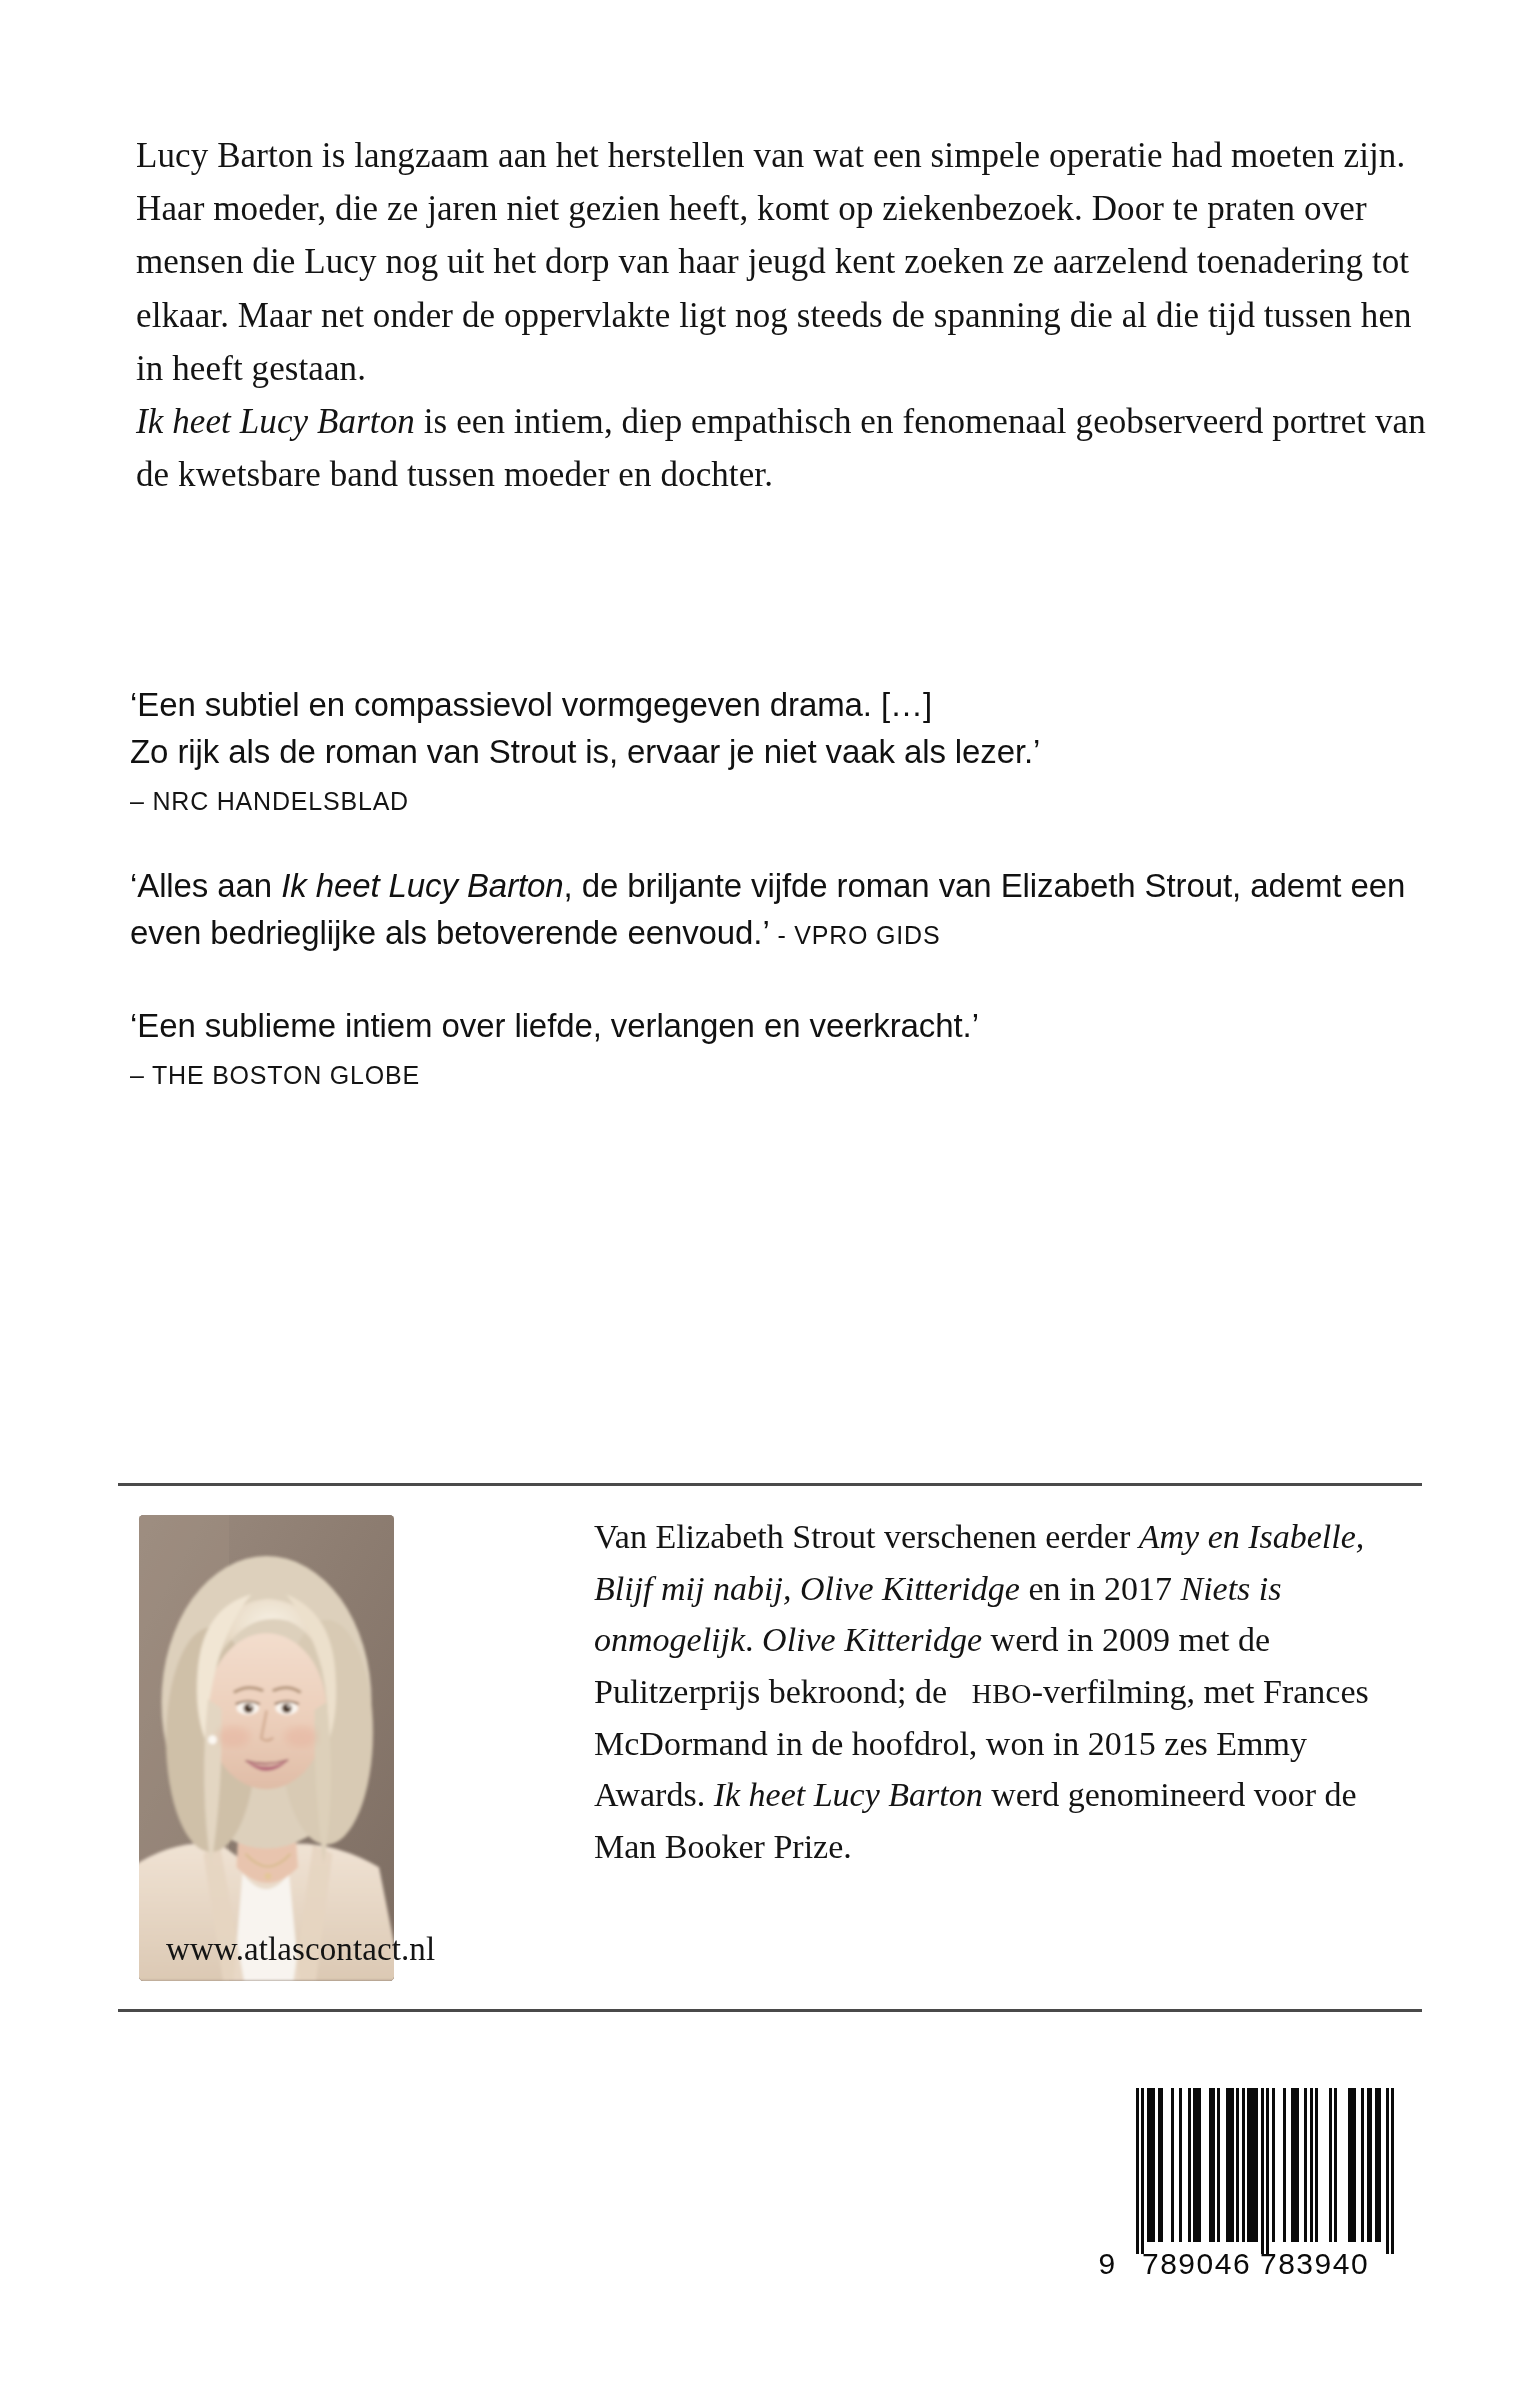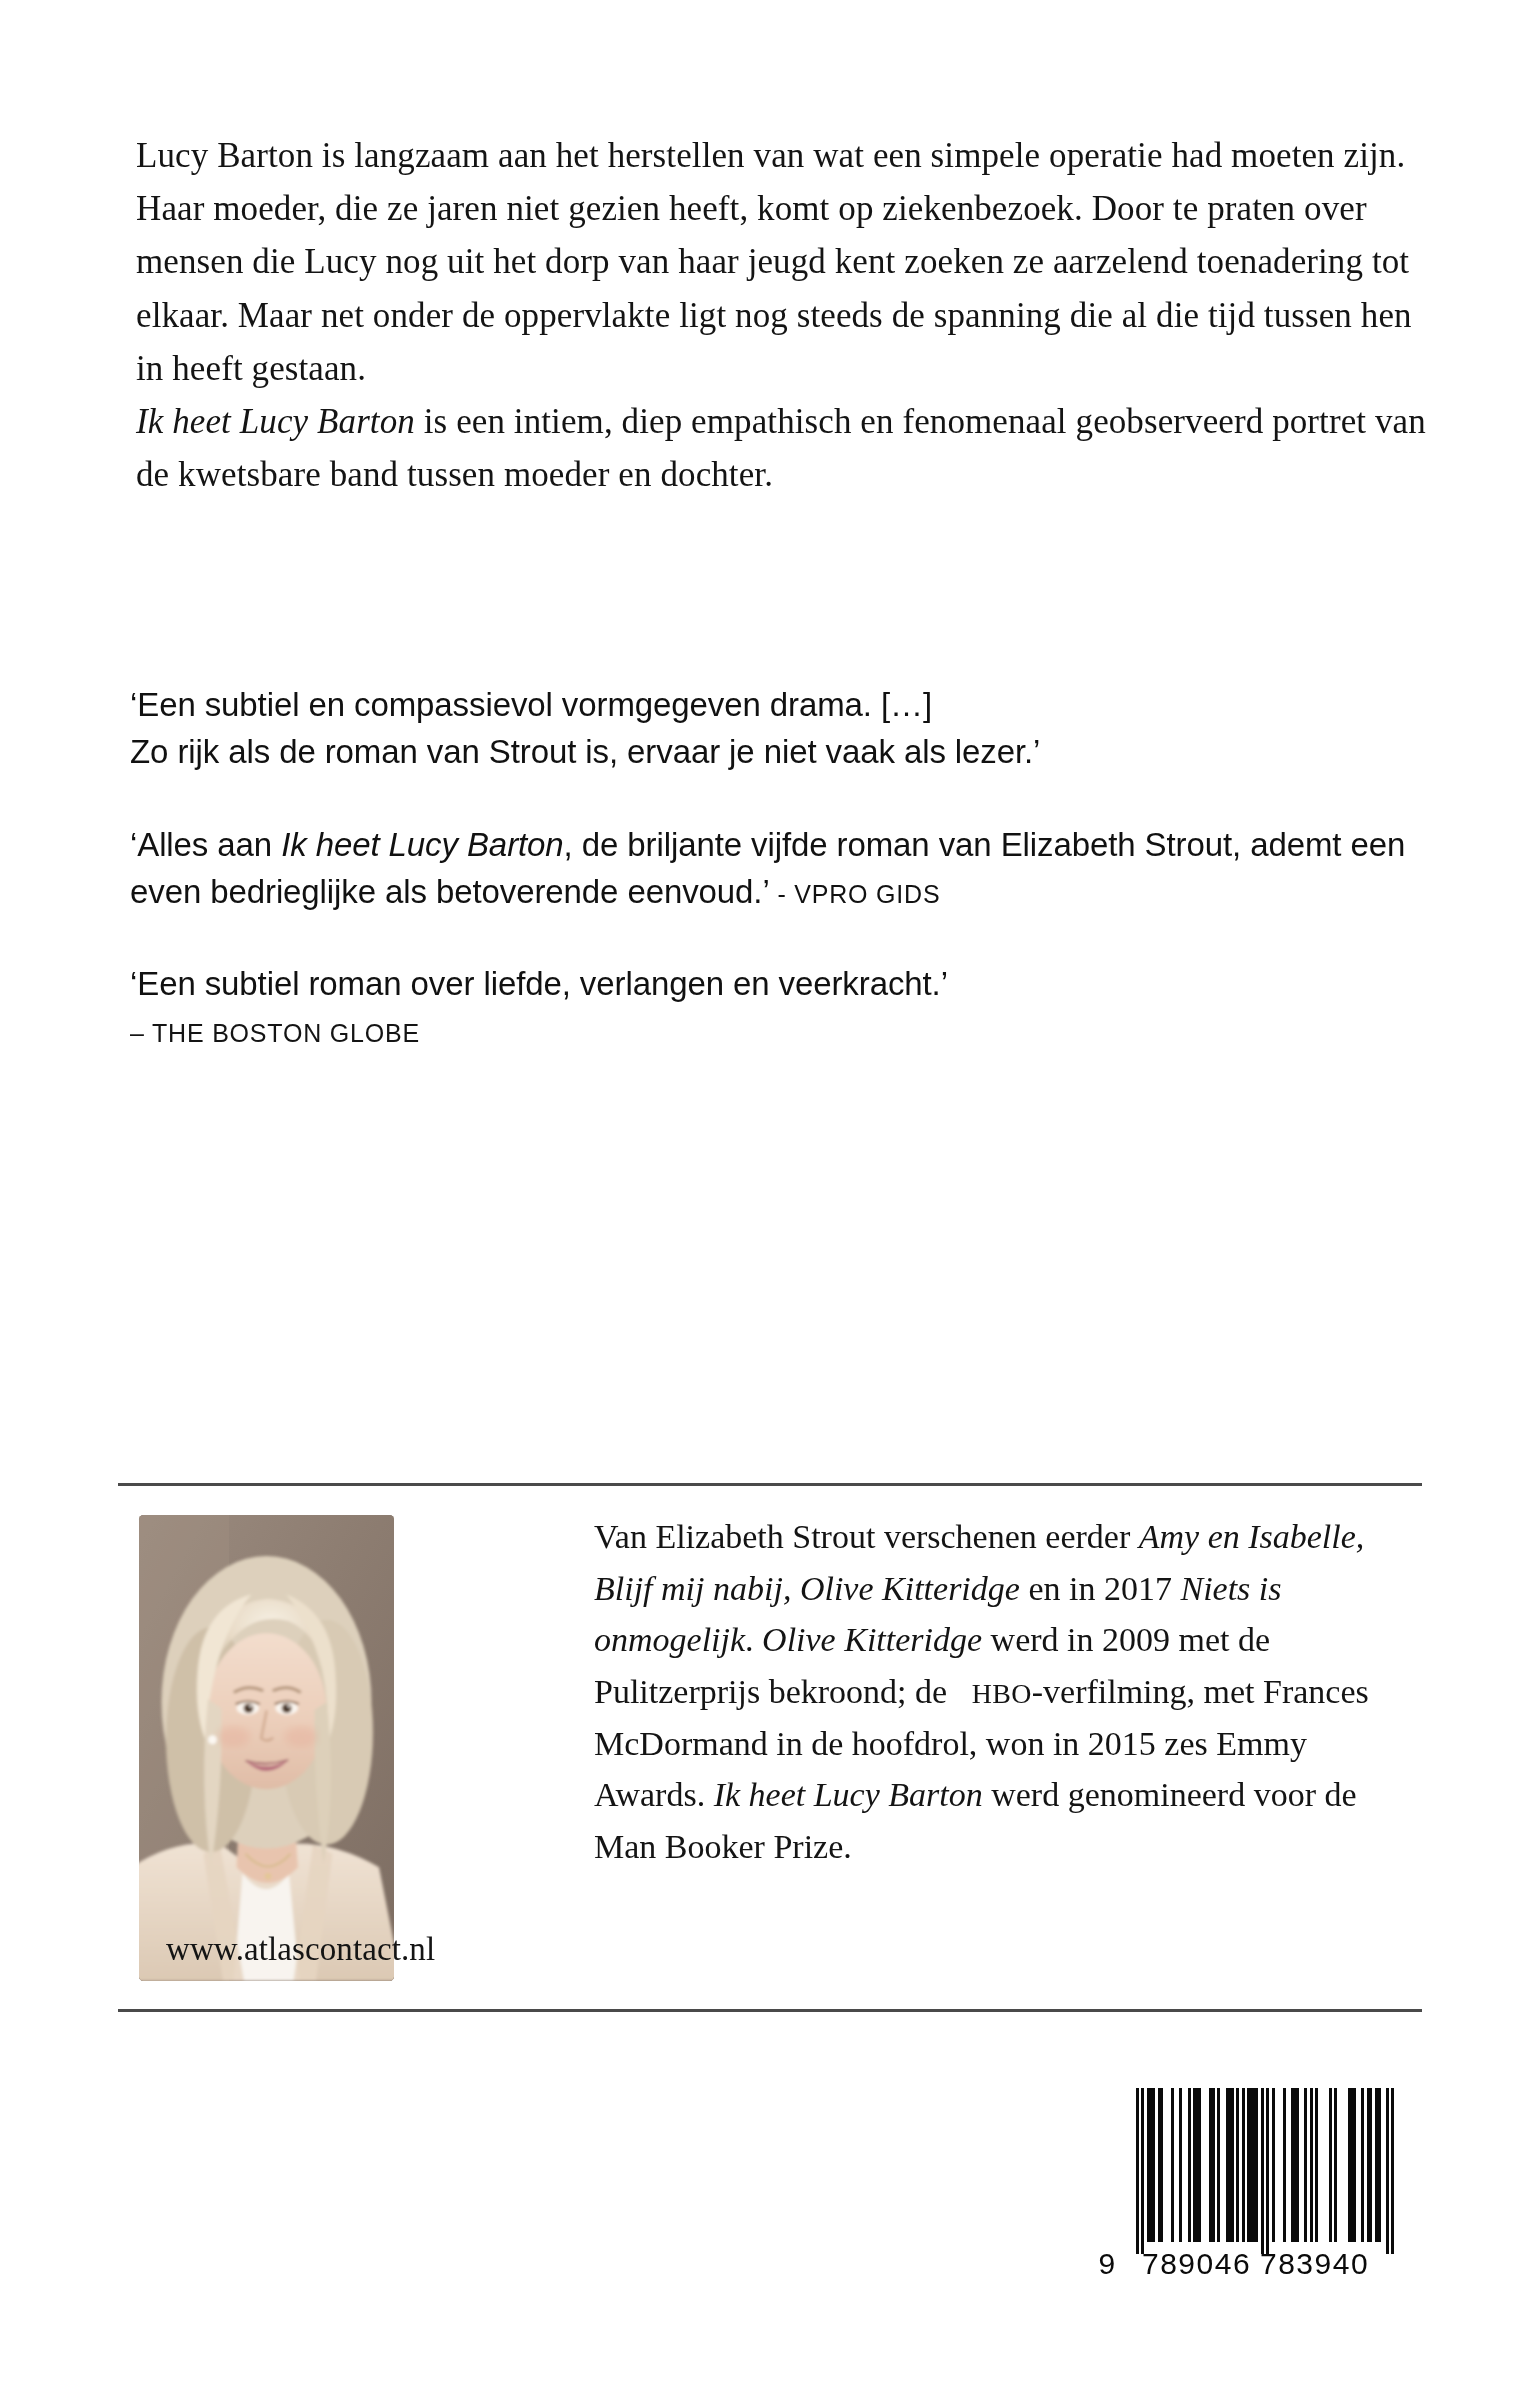--- a/index.html
+++ b/index.html
@@ -168,28 +168,29 @@
     <p><em>Ik heet Lucy Barton</em><span> is een intiem, diep empathisch en fenomenaal geobserveerd portret van de kwetsbare band tussen moeder en dochter.</span></p>
   </div>
 
   <div class="quotes">
 
     <div class="quote-block">
       <div class="quote-text">
         <span>‘Een subtiel en compassievol vormgegeven drama. […]</span><br>
         <span>Zo rijk als de roman van Strout is, ervaar je niet vaak als lezer.’</span>
       </div>
+      <div class="quote-src">– NRC HANDELSBLAD</div>
     </div>
 
     <div class="quote-block">
       <div class="quote-text"><span>‘Alles aan </span><em>Ik heet Lucy Barton</em><span>, de briljante vijfde roman van Elizabeth Strout, ademt een even bedrieglijke als betoverende eenvoud.’</span><span class="quote-src-inline"> - VPRO GIDS</span></div>
     </div>
 
     <div class="quote-block">
-      <div class="quote-text">‘Een subtiel roman over liefde, verlangen en veerkracht.’</div>
+      <div class="quote-text">‘Een sublieme intiem over liefde, verlangen en veerkracht.’</div>
       <div class="quote-src">– THE BOSTON GLOBE</div>
     </div>
 
   </div>
 
   <div class="rule rule-top"></div>
   <div class="rule rule-bottom"></div>
 
   <div class="author-photo">
     <svg viewBox="0 0 340 622" preserveAspectRatio="xMidYMid slice">

